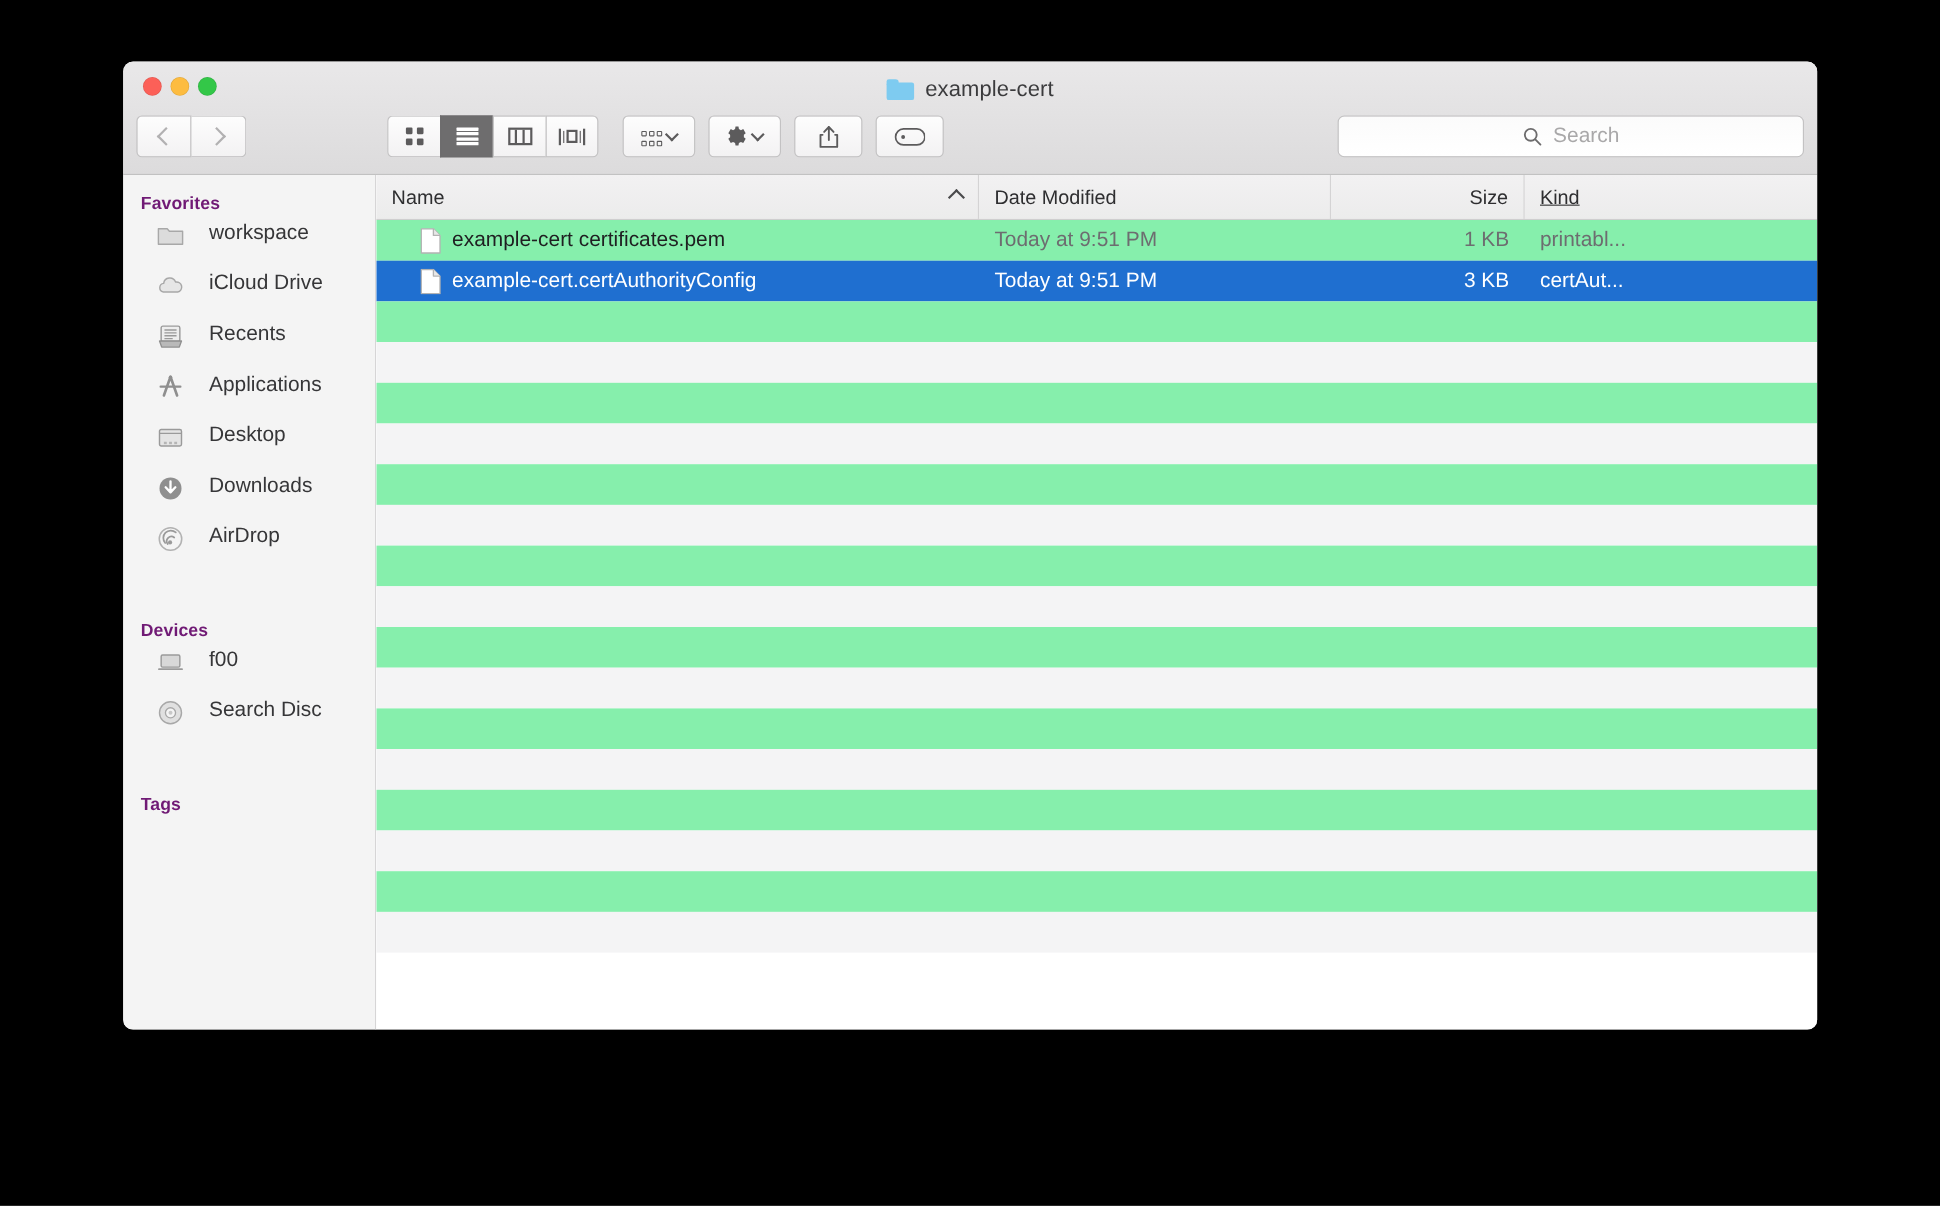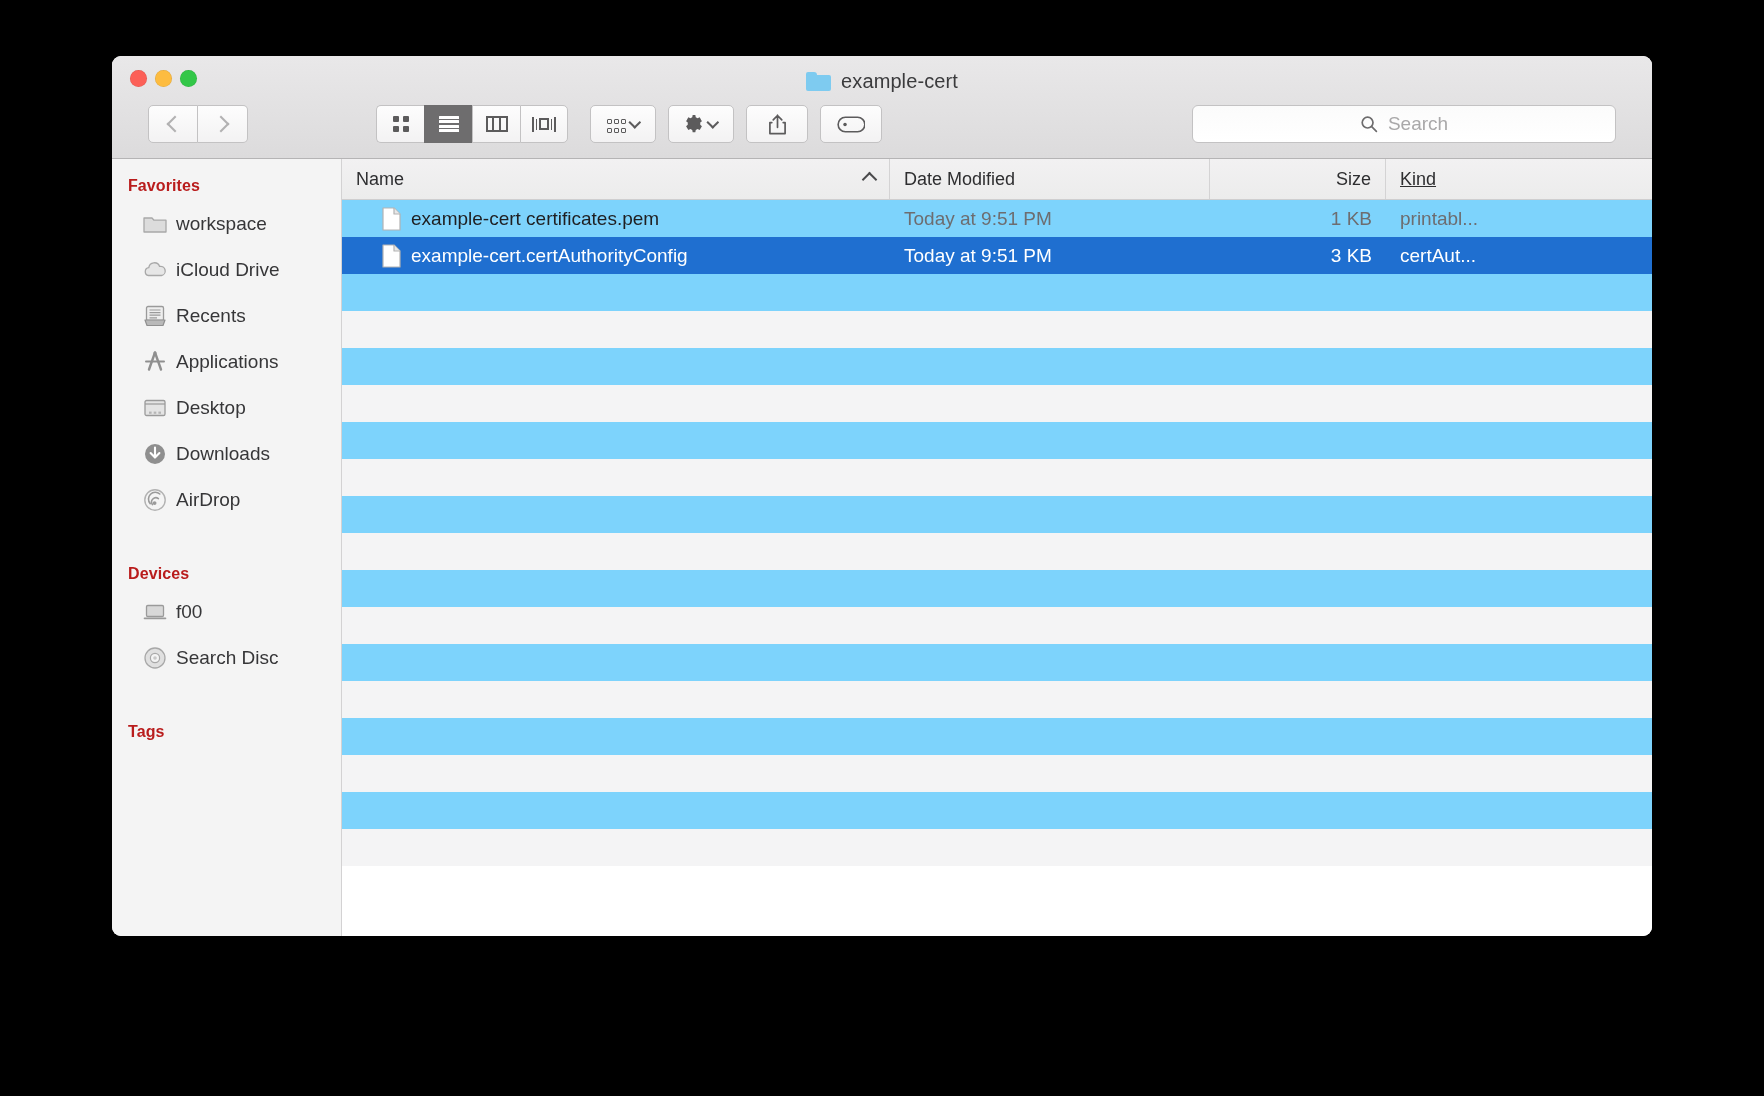--- a/index.html
+++ b/index.html
@@ -82,21 +82,21 @@
   }
 
   
   .toolbar {
     position: absolute;
     left: 0; right: 0;
     top: 44px;
     height: 48px;
     display: flex;
     align-items: center;
-    padding: 0 36px;
+    padding: 0 12px;
   }
 
   .tb-btn {
     background: linear-gradient(to bottom, #fdfdfd 0%, #f3f2f3 100%);
     border: 1px solid #c3c2c3;
     border-radius: 5px;
     height: 38px;
     display: flex;
     align-items: center;
     justify-content: center;
@@ -206,30 +206,30 @@
     width: 230px;
     flex: none;
     background: #f4f4f4;
     border-right: 1px solid #d3d2d3;
     padding-top: 12px;
     overflow: hidden;
   }
   .sb-header {
     font-size: 16px;
     font-weight: bold;
-    color: #b91c1c;
+    color: #701a75;
     padding: 6px 0 6px 16px;
     letter-spacing: .1px;
   }
   .sb-header.spaced { margin-top: 36px; }
 
   .sb-item {
     display: flex;
-    align-items: center;
-    gap: 8px;
+    align-items: flex-start;
+    gap: 22px;
     height: 46px;
     padding-left: 30px;
     cursor: default;
   }
   .sb-item .label {
     font-size: 19px;
     color: #363638;
     white-space: nowrap;
   }
   .sb-icon { width: 26px; height: 26px; flex: none; display: block; }
@@ -275,21 +275,21 @@
   }
 
   .rows { flex: 1; overflow: hidden; }
   .row {
     display: flex;
     align-items: center;
     height: 37px;
     font-size: 19px;
     color: #1f1f21;
   }
-  .row.odd  { background: #7dd3fc; }
+  .row.odd  { background: #86efac; }
   .row.even { background: #f4f4f5; }
   .row.selected { background: #1f6fd0; color: #ffffff; }
   .row.selected .c-date, .row.selected .c-size, .row.selected .c-kind { color: #ffffff; }
 
   .row .c-name { width: 548px; display: flex; align-items: center; gap: 10px; padding-left: 40px; white-space: nowrap; overflow: hidden; }
   .row .c-date { width: 320px; padding-left: 14px; color: #6d6d70; white-space: nowrap; }
   .row .c-size { width: 176px; padding-right: 14px; text-align: right; color: #6d6d70; white-space: nowrap; }
   .row .c-kind { flex: 1; padding-left: 14px; color: #6d6d70; white-space: nowrap; overflow: hidden; }
 
   .doc-icon { width: 19px; height: 24px; flex: none; display: block; }

